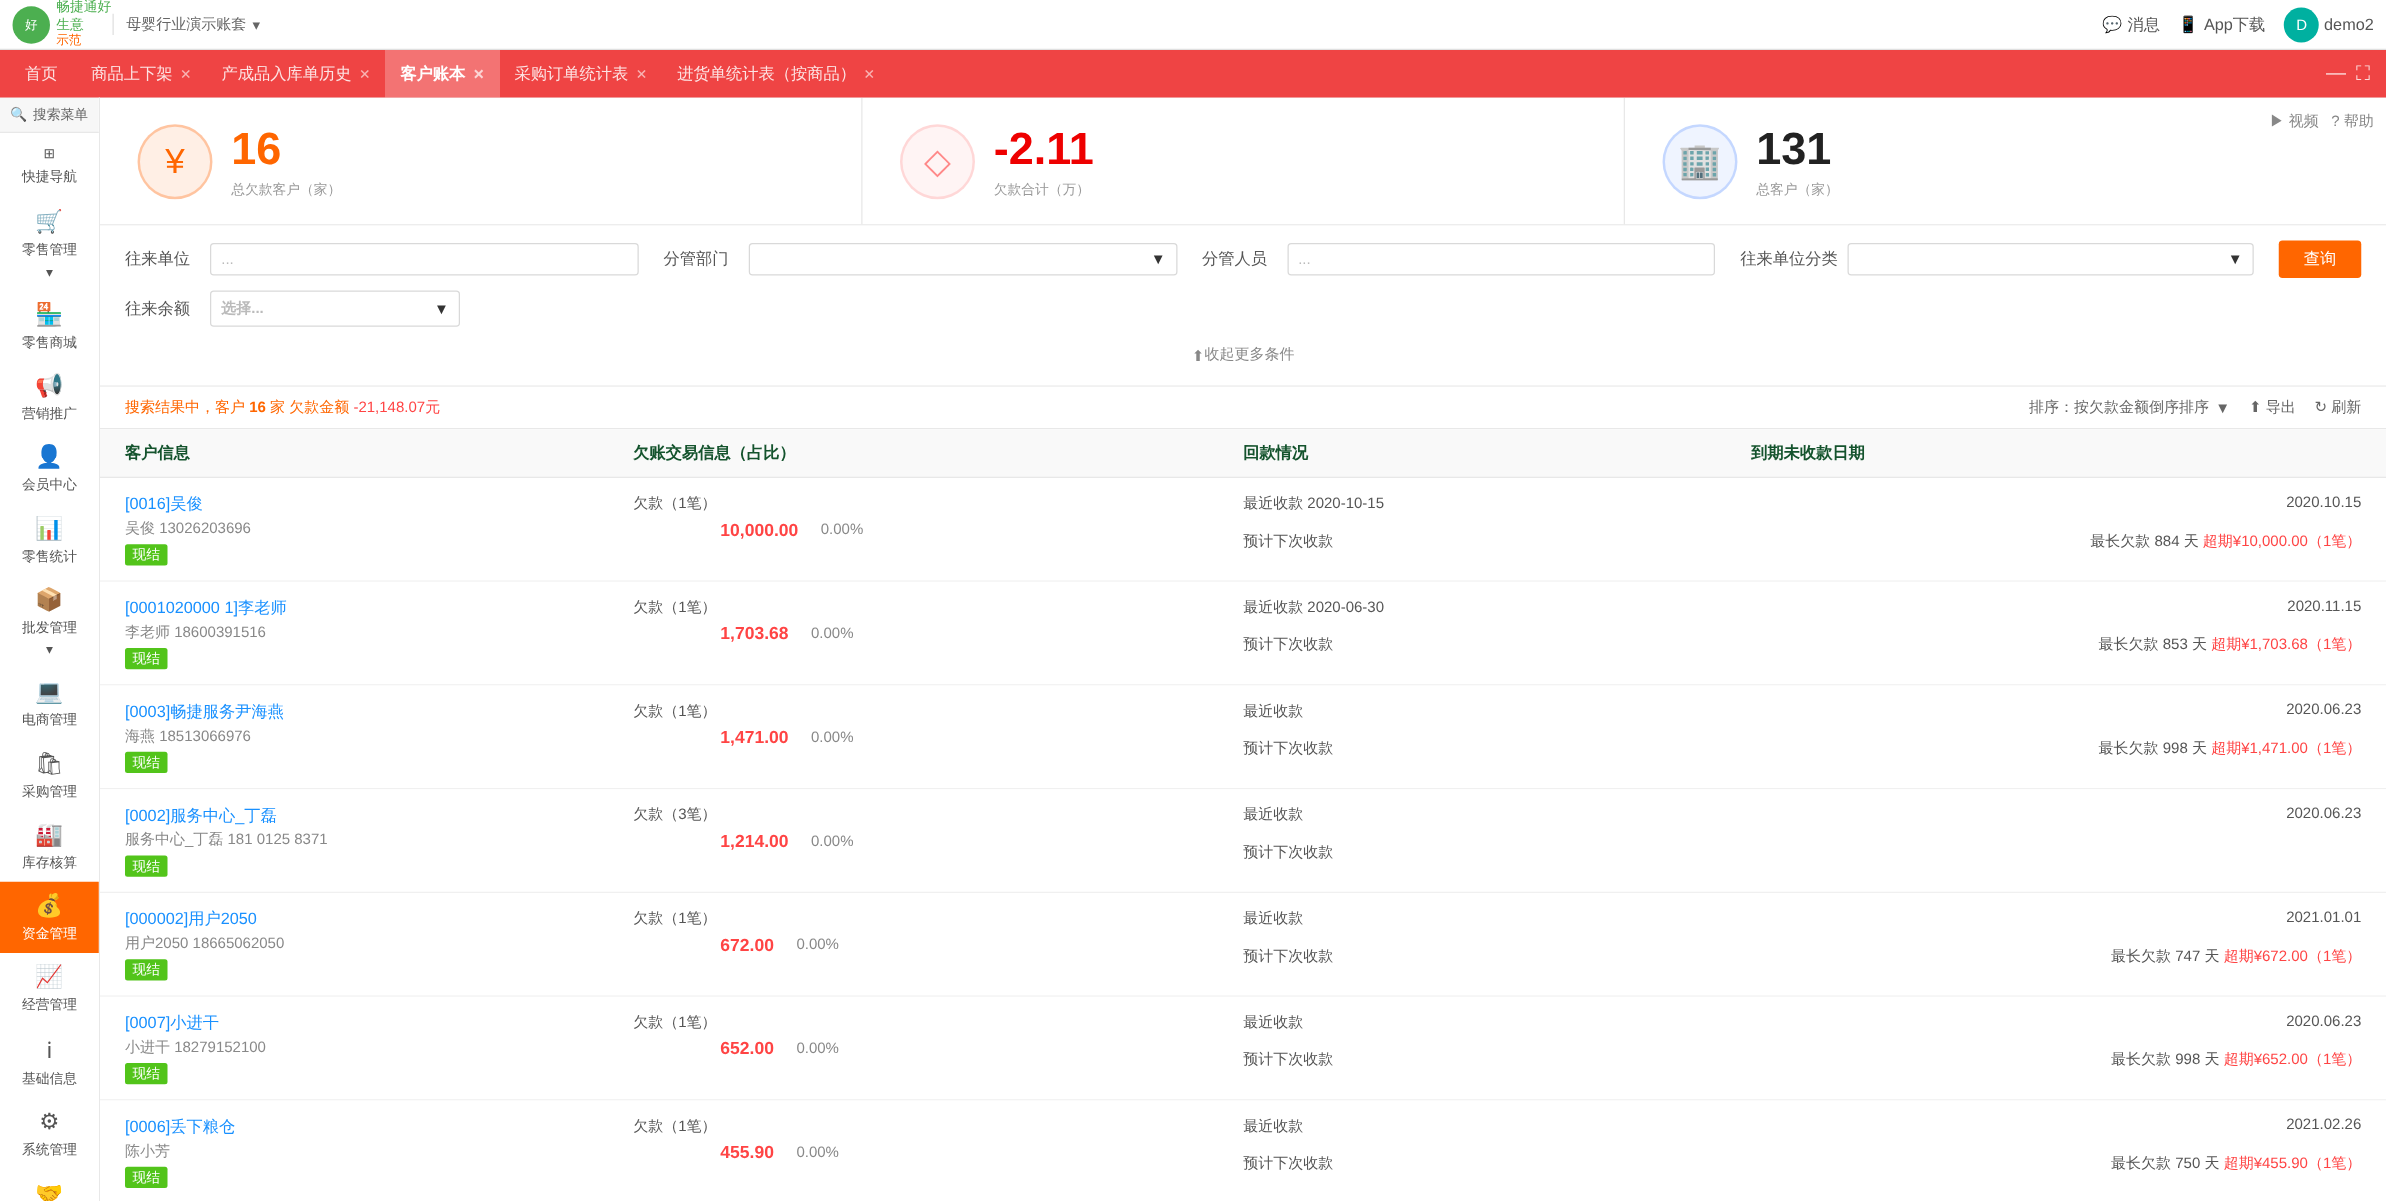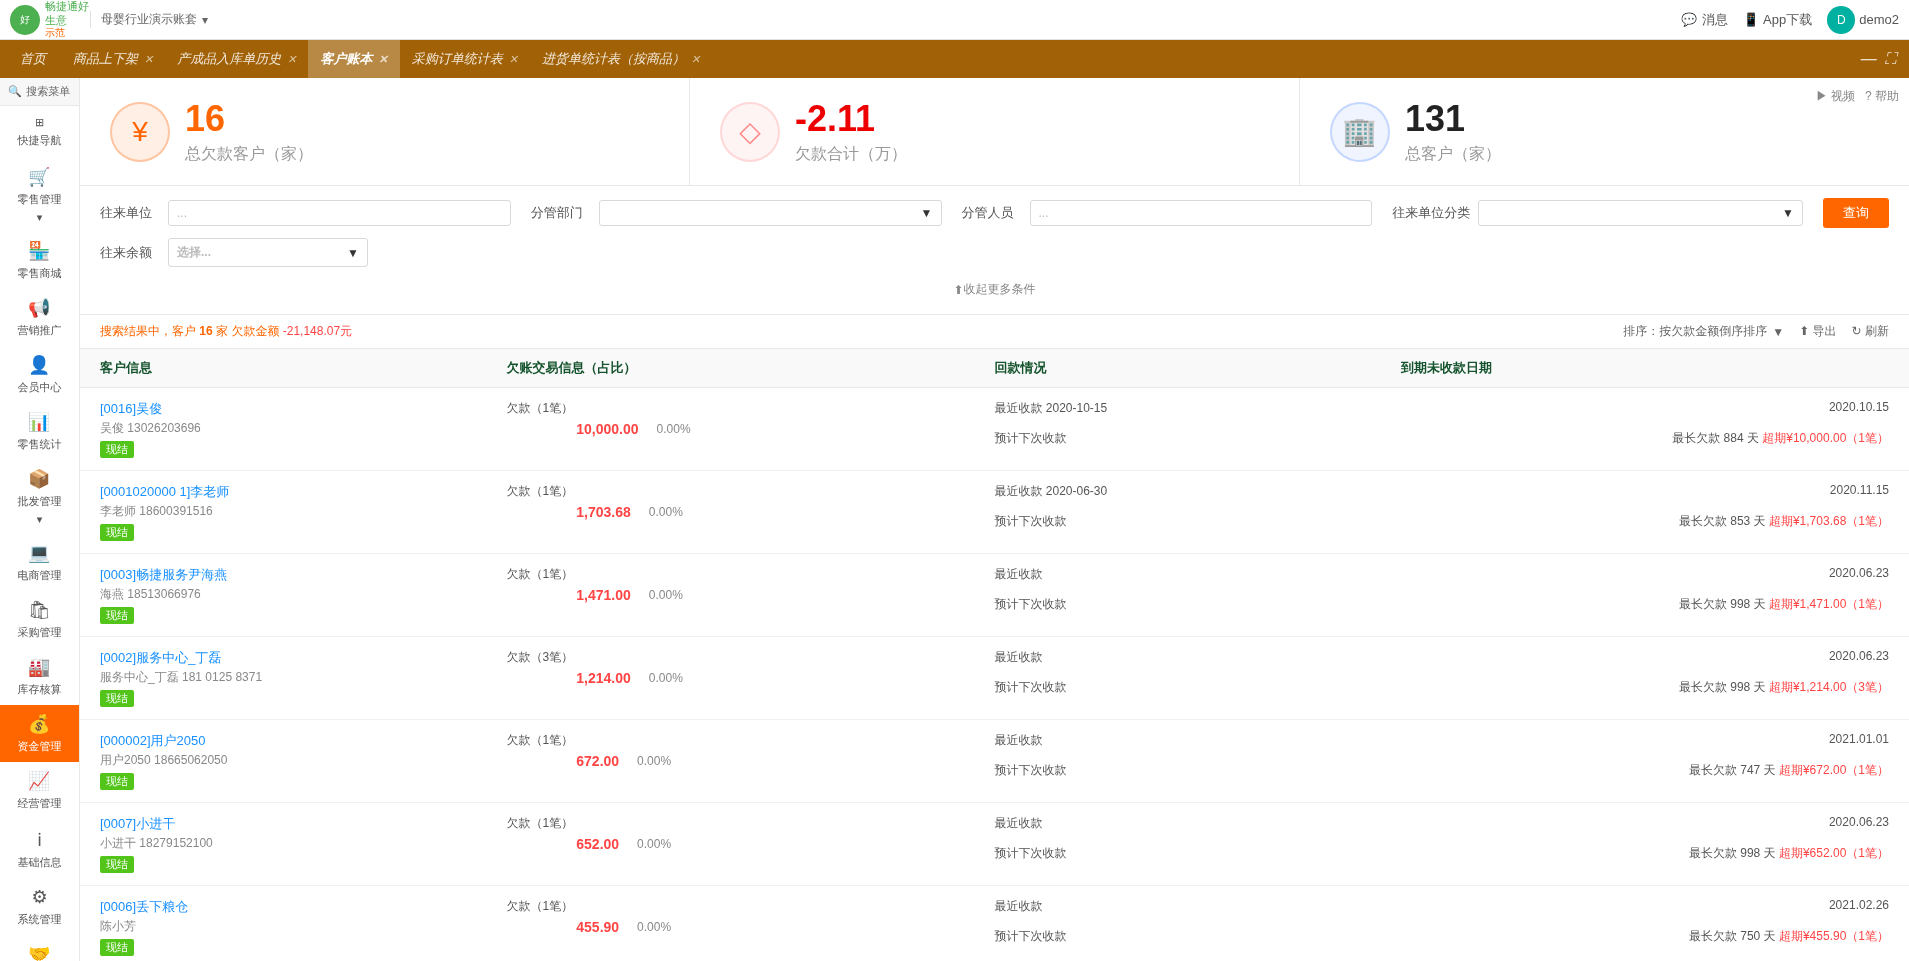--- a/index.html
+++ b/index.html
@@ -10,21 +10,21 @@
     .logo-area { display: flex; align-items: center; width: 80px; }
     .logo-icon { width: 30px; height: 30px; background: #4CAF50; border-radius: 50%; display: flex; align-items: center; justify-content: center; color: white; font-size: 10px; margin-right: 5px; flex-shrink: 0; }
     .logo-text { font-size: 11px; color: #4CAF50; line-height: 1.2; }
     .company-selector { display: flex; align-items: center; padding: 0 10px; font-size: 12px; color: #666; border-left: 1px solid #e0e0e0; cursor: pointer; }
     .company-selector span { margin-right: 5px; }
     .top-right { margin-left: auto; display: flex; align-items: center; gap: 15px; }
     .top-right-item { display: flex; align-items: center; gap: 4px; font-size: 13px; color: #555; cursor: pointer; }
     .avatar { width: 28px; height: 28px; border-radius: 50%; background: #00b0a0; display: flex; align-items: center; justify-content: center; color: white; font-size: 12px; }
 
     
-    .nav-tabs { display: flex; align-items: center; background: #a16207; height: 38px; padding: 0 5px; font-style: italic; }
+    .nav-tabs { display: flex; align-items: center; background: #ef4444; height: 38px; padding: 0 5px; }
     .nav-tab { display: flex; align-items: center; padding: 0 12px; height: 38px; color: rgba(255,255,255,0.85); font-size: 13px; cursor: pointer; white-space: nowrap; }
     .nav-tab.active { background: rgba(255,255,255,0.25); color: #fff; font-weight: bold; }
     .nav-tab .close-x { margin-left: 6px; font-size: 11px; opacity: 0.7; }
     .nav-tab-home { padding: 0 15px; font-size: 13px; }
     .nav-right { margin-left: auto; display: flex; align-items: center; gap: 8px; padding-right: 8px; }
     .nav-right-btn { color: rgba(255,255,255,0.8); cursor: pointer; font-size: 16px; }
 
     
     .layout { display: flex; height: calc(100vh - 78px); }
     .sidebar { width: 80px; background: #fff; border-right: 1px solid #e8e8e8; display: flex; flex-direction: column; overflow-y: auto; flex-shrink: 0; }
@@ -42,21 +42,21 @@
     .stat-card { flex: 1; padding: 20px 30px; display: flex; align-items: center; gap: 15px; border-right: 1px solid #e8e8e8; position: relative; }
     .stat-card:last-child { border-right: none; }
     .stat-icon-circle { width: 60px; height: 60px; border-radius: 50%; display: flex; align-items: center; justify-content: center; font-size: 28px; flex-shrink: 0; }
     .stat-icon-orange { background: rgba(255,100,0,0.1); color: #ff6600; border: 2px solid rgba(255,100,0,0.3); }
     .stat-icon-pink { background: rgba(255,150,150,0.1); color: #ff8888; border: 2px solid rgba(255,150,150,0.3); }
     .stat-icon-blue { background: rgba(100,150,255,0.1); color: #8888cc; border: 2px solid rgba(100,150,255,0.3); }
     .stat-value { font-size: 36px; font-weight: bold; }
     .stat-value.orange { color: #ff6600; }
     .stat-value.red { color: #e00; }
     .stat-value.dark { color: #222; }
-    .stat-label { font-size: 16px; color: #999; margin-top: 4px; }
+    .stat-label { font-size: 11px; color: #999; margin-top: 4px; }
     .stat-card-help { position: absolute; top: 10px; right: 10px; display: flex; gap: 10px; font-size: 12px; color: #888; }
 
     
     .filter-area { background: #fff; padding: 12px 20px; border-bottom: 1px solid #e8e8e8; }
     .filter-row { display: flex; align-items: center; gap: 20px; margin-bottom: 10px; }
     .filter-item { display: flex; align-items: center; gap: 8px; flex: 1; }
     .filter-label { font-size: 13px; color: #555; white-space: nowrap; min-width: 60px; }
     .filter-input { flex: 1; border: 1px solid #d9d9d9; border-radius: 3px; padding: 5px 8px; font-size: 12px; color: #333; }
     .filter-select { flex: 1; border: 1px solid #d9d9d9; border-radius: 3px; padding: 5px 8px; font-size: 12px; color: #333; background: white; display: flex; align-items: center; justify-content: space-between; cursor: pointer; }
     .filter-select-placeholder { color: #bbb; }
@@ -432,24 +432,20 @@
             <span class="debt-amount">1,214.00</span>
             <span class="debt-percent">0.00%</span>
           </div>
         </div>
         <div class="recover-info col-recover">
           <div class="recover-item">最近收款</div>
           <div class="recover-item">预计下次收款</div>
         </div>
         <div class="date-info col-date">
           <div class="date-main">2020.06.23</div>
-          <div class="date-overdue">
-            <span>最长欠款 998 天</span>
-            <span class="overdue-link">超期¥1,214.00（3笔）</span>
-          </div>
         </div>
       </div>
 
       <div class="table-row">
         <div class="customer-info col-customer">
           <div class="customer-name">[000002]用户2050</div>
           <div class="customer-sub">用户2050  18665062050</div>
           <span class="tag-green">现结</span>
         </div>
         <div class="debt-info col-debt">

